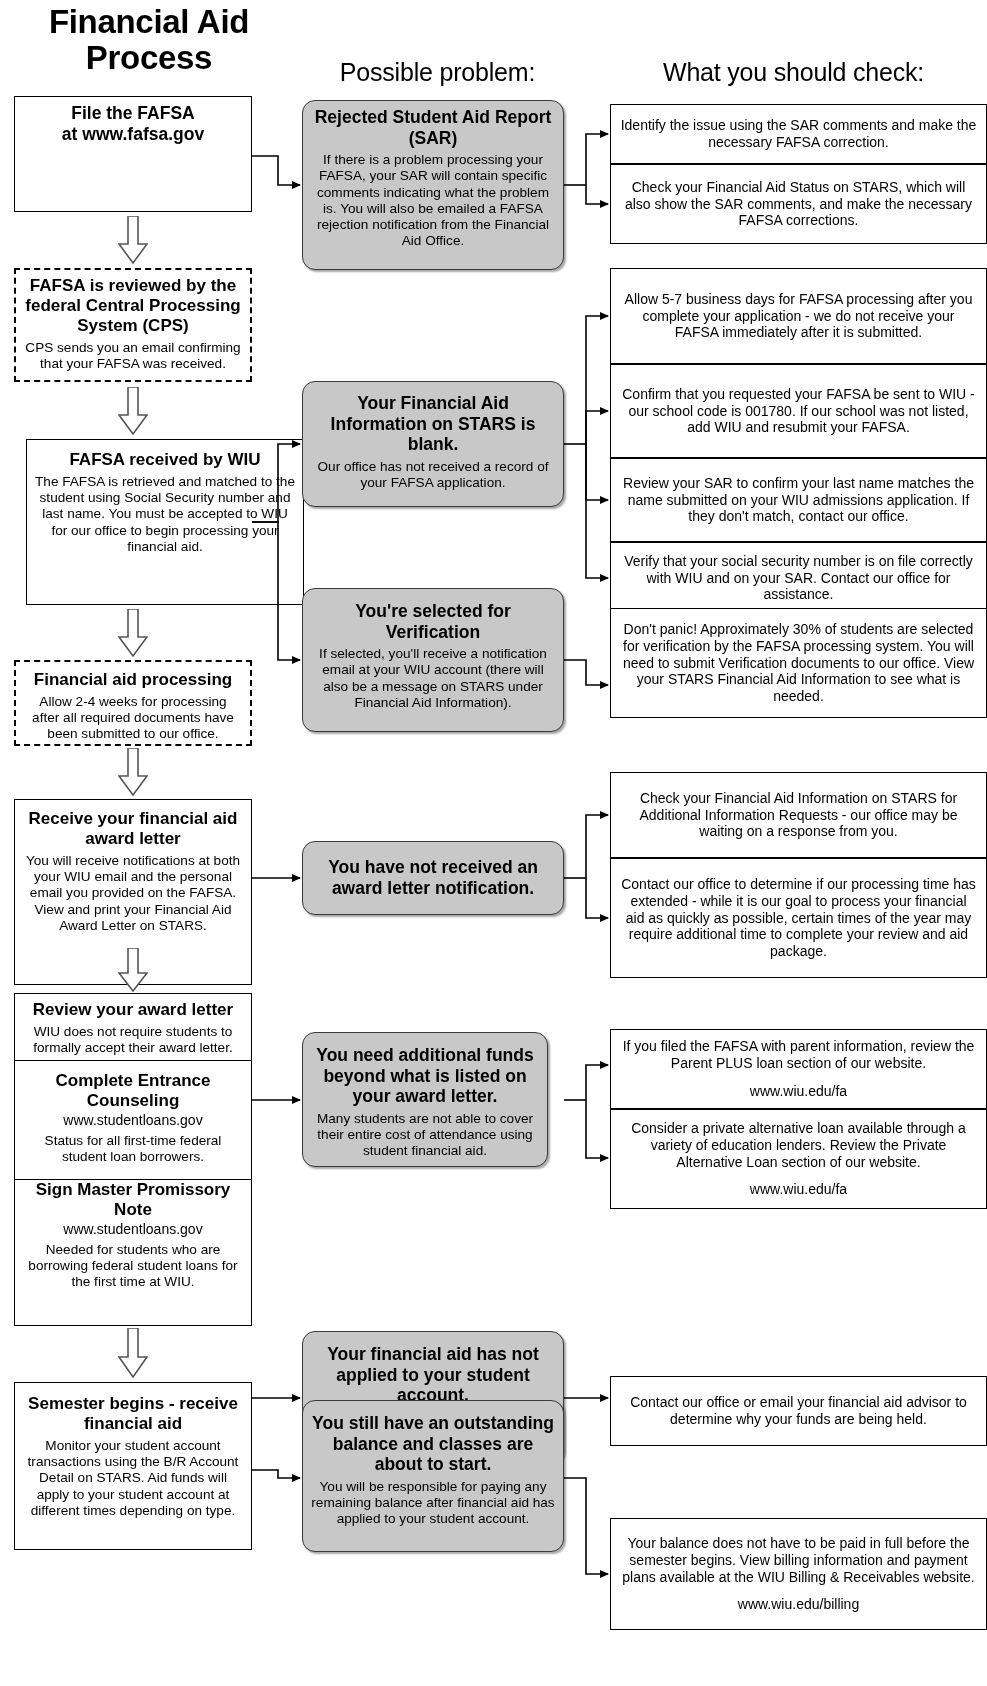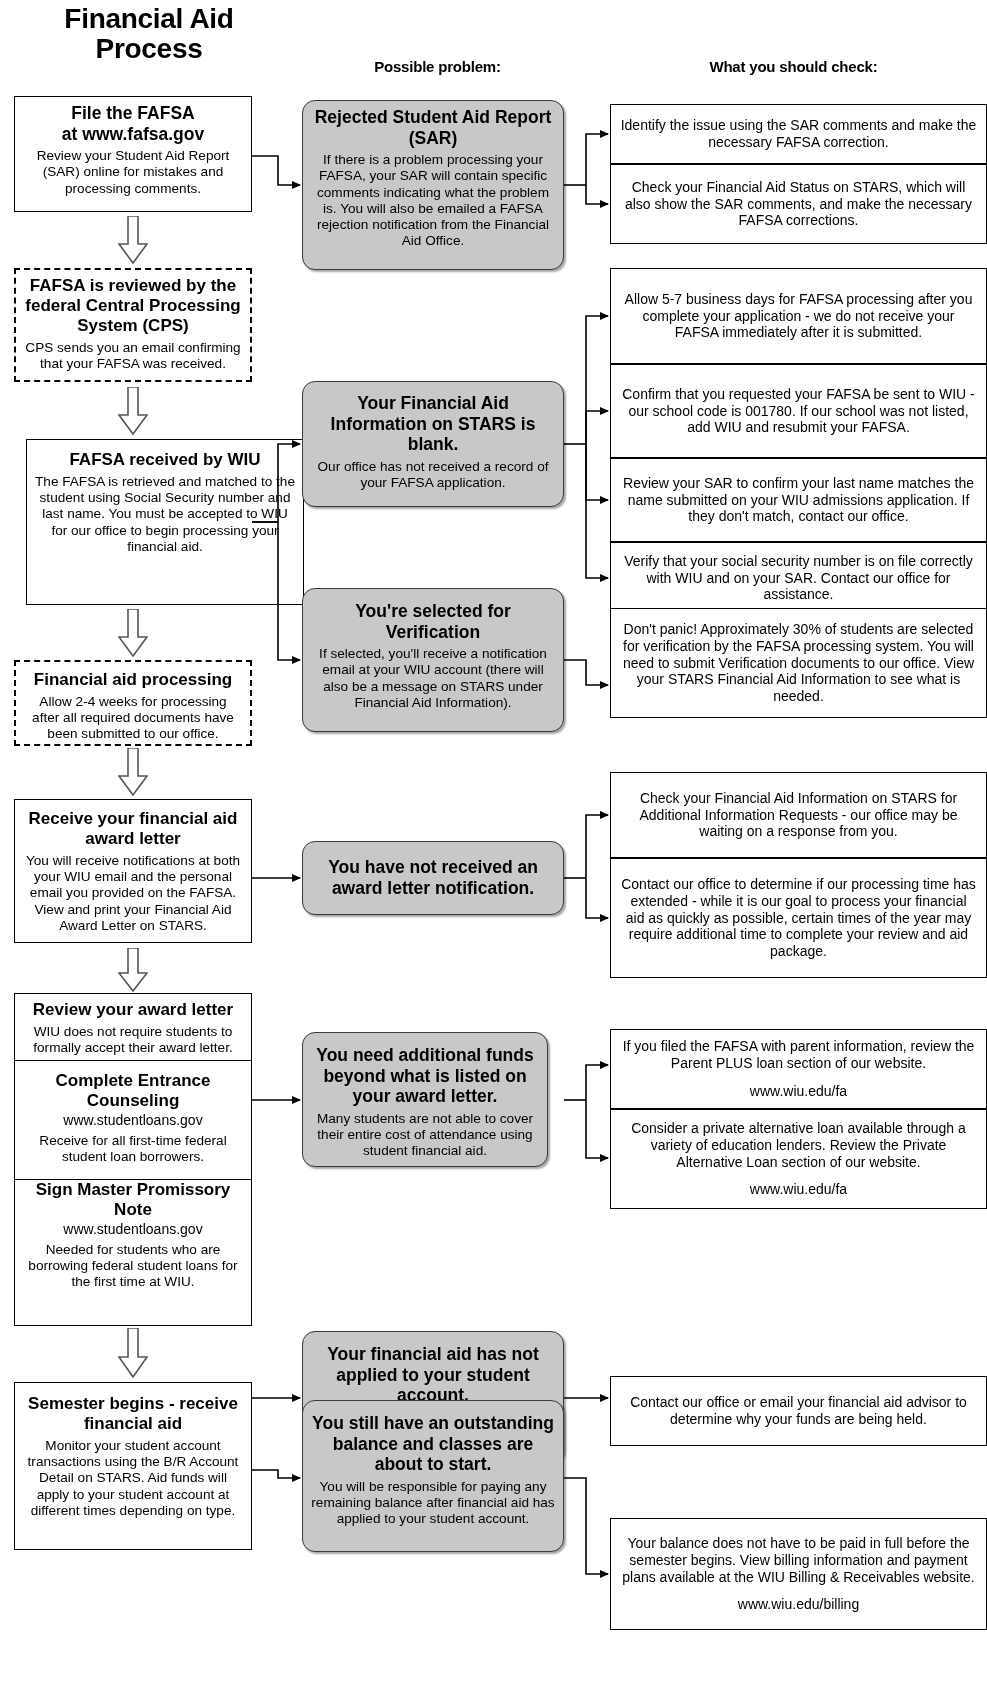--- a/index.html
+++ b/index.html
@@ -16,31 +16,31 @@
   }
 
   .canvas { position: absolute; inset: 0; }
 
   
   #page-title {
     position: absolute;
     left: 14px; top: 4px;
     width: 270px;
     text-align: center;
-    font-size: 28px;
+    font-size: 33px;
     font-weight: bold;
     line-height: 1.08;
     letter-spacing: -0.3px;
   }
 
   
   .col-header {
     position: absolute;
-    font-size: 15px;
-    font-weight: bold;
+    font-size: 25px;
+    font-weight: normal;
     text-align: center;
     letter-spacing: -0.2px;
   }
   #hdr-problem { left: 295px; top: 58px; width: 285px; }
   #hdr-check   { left: 600px; top: 58px; width: 387px; }
 
   
   .node {
     position: absolute;
     border: 1.5px solid #000;
@@ -106,52 +106,51 @@
   <div id="page-title">
     <span>Financial Aid Process</span>
   </div>
 
   <div class="col-header" id="hdr-problem">Possible problem:</div>
   <div class="col-header" id="hdr-check">What you should check:</div>
 
   <div class="node" style="left:14px; top:96px; width:238px; height:116px;">
     <span class="hd" style="white-space:pre-line; font-size:17.5px;">File the FAFSA
 at www.fafsa.gov</span>
-    <span class="bd">Review your Student Aid Report (SAR) online for mistakes and processing comments.</span>
   </div>
 
   <div class="node dashed" style="left:14px; top:268px; width:238px; height:114px;">
     <span class="hd">FAFSA is reviewed by the federal Central Processing System (CPS)</span>
     <span class="bd">CPS sends you an email confirming that your FAFSA was received.</span>
   </div>
 
   <div class="node" style="left:26px; top:439px; width:278px; height:166px; padding-top:10px;">
     <span class="hd">FAFSA received by WIU</span>
     <span class="bd">The FAFSA is retrieved and matched to the student using Social Security number and last name. You must be accepted to WIU for our office to begin processing your financial aid.</span>
   </div>
 
   <div class="node dashed" style="left:14px; top:660px; width:238px; height:86px; padding-top:8px;">
     <span class="hd">Financial aid processing</span>
     <span class="bd">Allow 2-4 weeks for processing after all required documents have been submitted to our office.</span>
   </div>
 
-  <div class="node" style="left:14px; top:799px; width:238px; height:144px; padding-top:9px;">
+  <div class="node" style="left:14px; top:799px; width:238px; height:186px; padding-top:9px;">
     <span class="hd">Receive your financial aid award letter</span>
     <span class="bd">You will receive notifications at both your WIU email and the personal email you provided on the FAFSA. View and print your Financial Aid Award Letter on STARS.</span>
   </div>
 
   <div class="node" style="left:14px; top:993px; width:238px; height:68px; ">
     <span class="hd">Review your award letter</span>
     <span class="bd">WIU does not require students to formally accept their award letter.</span>
   </div>
 
   <div class="node" style="left:14px; top:1060px; width:238px; height:120px; padding-top:10px;">
     <span class="hd" style="margin-bottom:1px;">Complete Entrance Counseling</span>
     <span class="url">www.studentloans.gov</span>
-    <span class="bd">Receive for all first-time federal student loan borrowers.</span>
+    <span class="bd">Status for all first-time federal student loan borrowers.</span>
   </div>
 
   <div class="node" style="left:14px; top:1179px; width:238px; height:147px; padding-top:0;">
     <span class="hd" style="margin-bottom:1px;">Sign Master Promissory Note</span>
     <span class="url">www.studentloans.gov</span>
     <span class="bd">Needed for students who are borrowing federal student loans for the first time at WIU.</span>
   </div>
 
   <div class="node" style="left:14px; top:1382px; width:238px; height:168px; padding-top:11px;">
     <span class="hd">Semester begins - receive financial aid</span>

